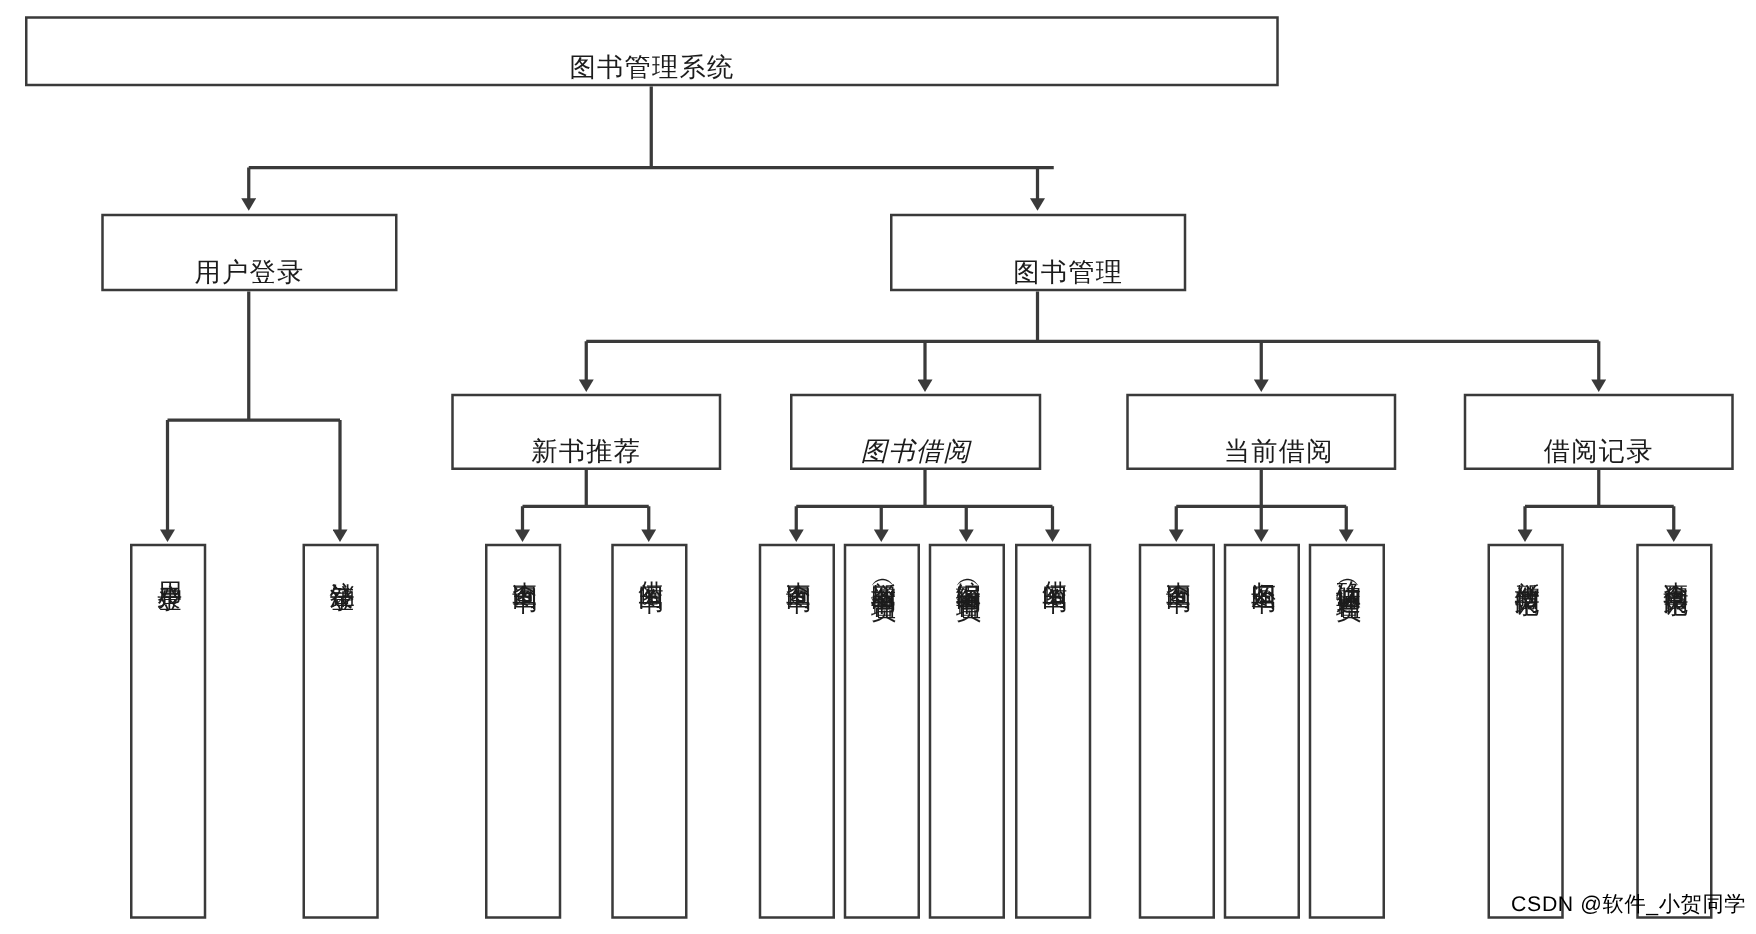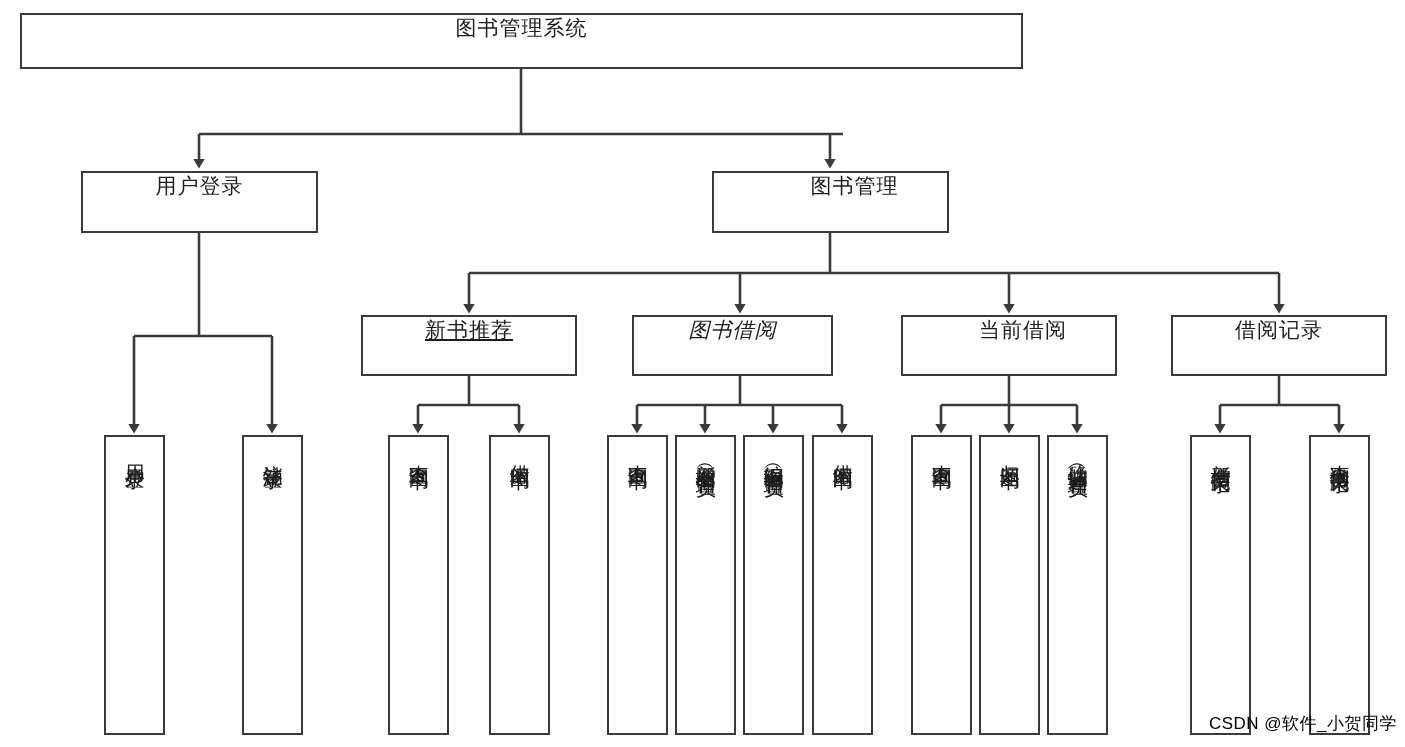--- a/index.html
+++ b/index.html
@@ -25,21 +25,21 @@
     width: 1405px;
     height: 747px;
     pointer-events: none;
   }
   .node {
     position: absolute;
     box-sizing: border-box;
     background: #ffffff;
     border: 2px solid #3a3a3a;
     display: flex;
-    align-items: flex-start;
+    align-items: flex-end;
     justify-content: center;
     color: #1c1c1c;
     z-index: 2;
   }
   .node.horizontal {
     font-size: 21px;
     letter-spacing: 1px;
     line-height: 1.2;
   }
   .node.root {
@@ -132,21 +132,21 @@
     <span class="htext">图书管理系统</span>
   </div>
 
   <div class="node horizontal" style="left:81px; top:171px; width:237px; height:62px;">
     <span class="htext">用户登录</span>
   </div>
   <div class="node horizontal" style="left:712px; top:171px; width:237px; height:62px;padding-left:48px;">
     <span class="htext">图书管理</span>
   </div>
 
-  <div class="node horizontal" style="left:361px; top:315px; width:216px; height:61px;text-decoration:underline;">
+  <div class="node horizontal" style="left:361px; top:315px; width:216px; height:61px;">
     <span class="htext">新书推荐</span>
   </div>
   <div class="node horizontal" style="left:632px; top:315px; width:201px; height:61px;font-style:italic;">
     <span class="htext">图书借阅</span>
   </div>
   <div class="node horizontal" style="left:901px; top:315px; width:216px; height:61px;padding-left:28px;">
     <span class="htext">当前借阅</span>
   </div>
   <div class="node horizontal" style="left:1171px; top:315px; width:216px; height:61px;">
     <span class="htext">借阅记录</span>

